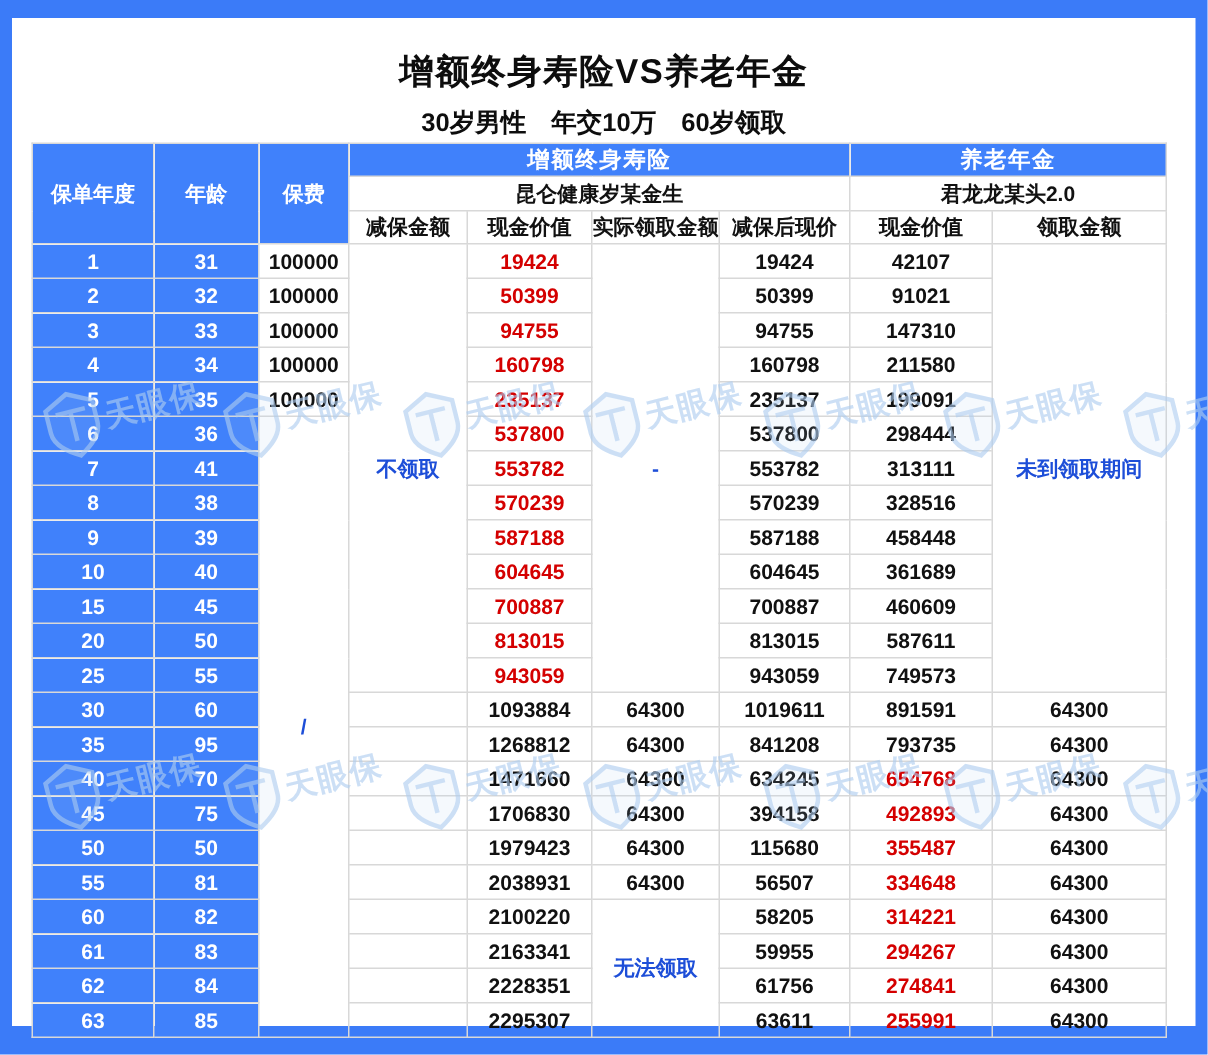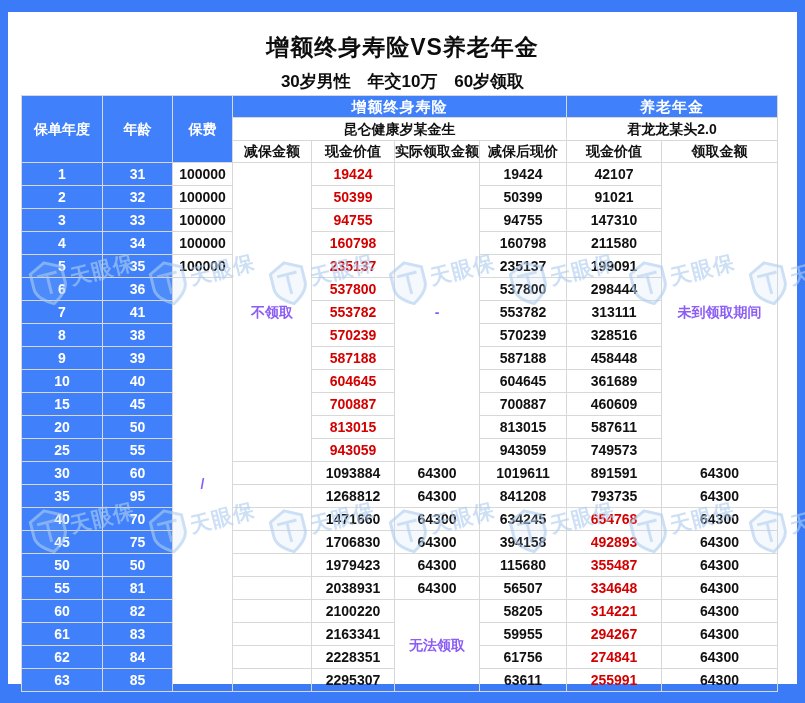--- a/index.html
+++ b/index.html
@@ -40,21 +40,21 @@
     font-weight:bold;font-size:14px;
     color:#111;line-height:1.05;
     height:22px;overflow:hidden;white-space:nowrap;
   }
   thead tr:nth-child(1) th{height:21px;}
   thead tr:nth-child(2) th{height:22px;text-align:center;}
   thead tr:nth-child(3) th{height:21px;}
   .blue{background:#4081fb;color:#ffffff;}
   .group{font-size:15px;letter-spacing:1px;}
   .red{color:#d40000;}
-  .note{color:#8b5cf6;}
+  .note{color:#1d4ed8;}
   
   .wm{
     position:absolute;
     display:flex;align-items:center;
     transform:rotate(-14deg);
     color:#aecdf0;opacity:.62;
     pointer-events:none;z-index:5;
     white-space:nowrap;
   }
   .wm svg{display:block;margin-right:2px;}

